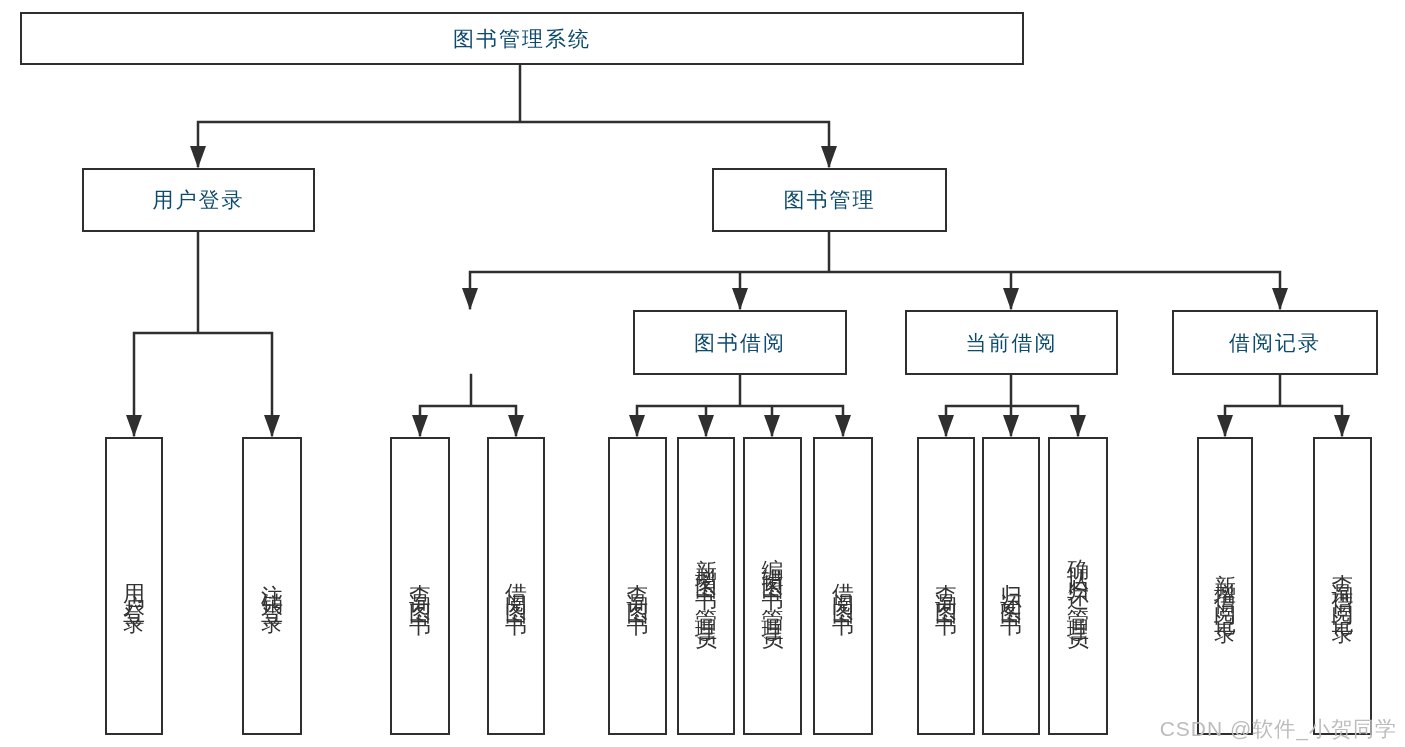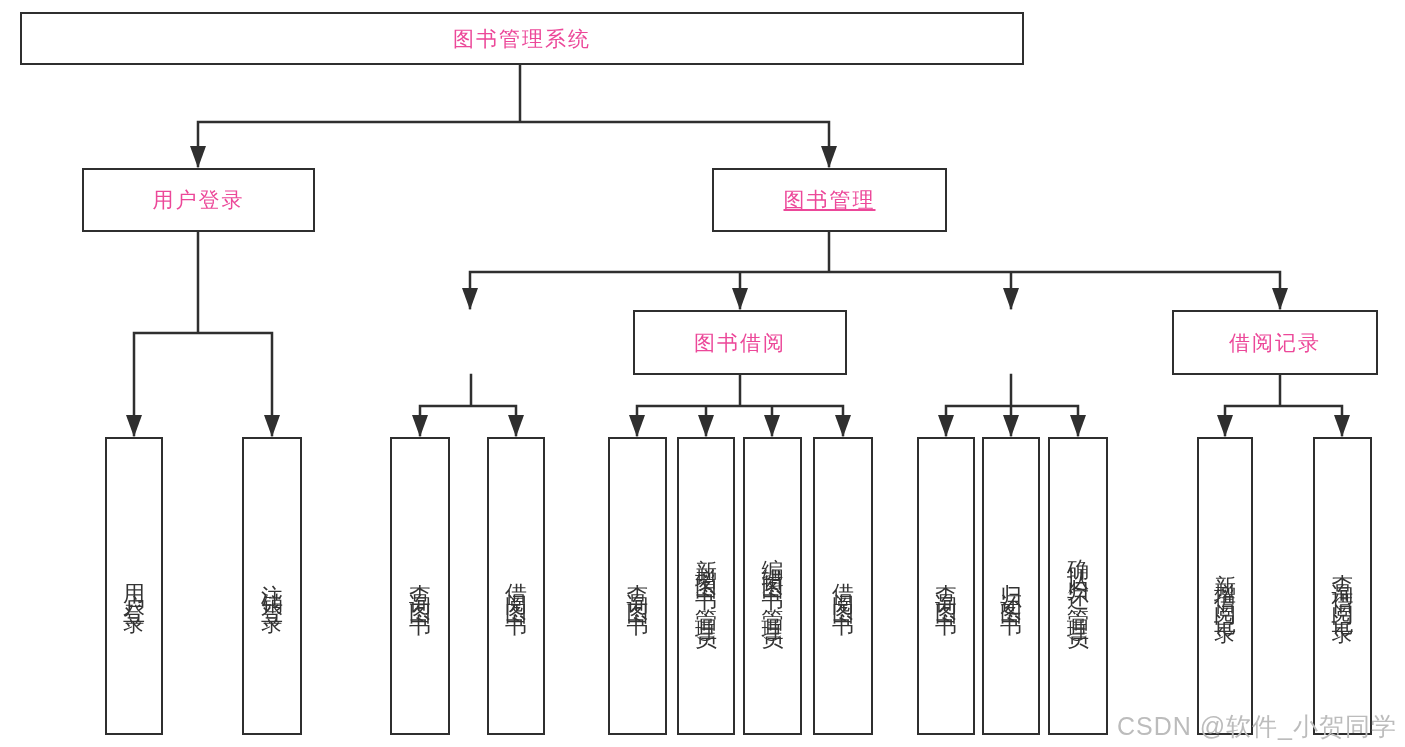--- a/index.html
+++ b/index.html
@@ -1,25 +1,25 @@
 <!DOCTYPE html>
 <html><head>
 <meta charset="utf-8">
 <style>
   html,body{margin:0;padding:0;background:#ffffff;}
   body{font-family:"Liberation Sans",sans-serif;}
   .canvas{position:relative;width:1405px;height:747px;background:#ffffff;overflow:hidden;}
   .connectors{position:absolute;left:0;top:0;width:1405px;height:747px;}
   .node{position:absolute;box-sizing:border-box;border:2.5px solid #2f2f2f;background:#ffffff;
         display:flex;align-items:center;justify-content:center;
-        color:#ec4899;font-size:21px;letter-spacing:2px;}
+        color:#0c4a6e;font-size:21px;letter-spacing:2px;}
   .vnode{position:absolute;box-sizing:border-box;border:2.5px solid #2f2f2f;background:#ffffff;
          display:flex;align-items:center;justify-content:center;color:#333333;}
   .vnode span{writing-mode:vertical-rl;font-size:22px;letter-spacing:10px;line-height:1;}
-  .watermark{position:absolute;right:8px;bottom:4px;font-size:25px;color:#bcbcbc;
+  .watermark{position:absolute;right:8px;bottom:4px;font-size:21px;color:#bcbcbc;
              letter-spacing:1px;white-space:nowrap;}
 </style>
 </head>
 <body>
 
 <div class="canvas">
 
   <svg class="connectors" width="1405" height="747" viewBox="0 0 1405 747" xmlns="http://www.w3.org/2000/svg">
     <g stroke="#2f2f2f" stroke-width="2.5" fill="none" stroke-linecap="square">
 
@@ -56,23 +56,24 @@
       <polygon points="1003,415 1019,415 1011,437"></polygon>
       <polygon points="1070,415 1086,415 1078,437"></polygon>
       <polygon points="1217,415 1233,415 1225,437"></polygon>
       <polygon points="1334,415 1350,415 1342,437"></polygon>
     </g>
   </svg>
 
   <div class="node" style="left:20px;top:12px;width:1004px;height:53px;">图书管理系统</div>
 
   <div class="node" style="left:82px;top:168px;width:233px;height:64px;">用户登录</div>
-  <div class="node" style="left:712px;top:168px;width:235px;height:64px;text-decoration:underline;">图书管理</div>
+  <div class="node" style="left:712px;top:168px;width:235px;height:64px;">图书管理</div>
 
   <div class="node" style="left:633px;top:310px;width:214px;height:65px;text-align:right;">图书借阅</div>
+  <div class="node" style="left:905px;top:310px;width:213px;height:65px;">当前借阅</div>
   <div class="node" style="left:1172px;top:310px;width:206px;height:65px;">借阅记录</div>
 
   <div class="vnode" style="left:105px;top:437px;width:58px;height:298px;">
       <span>用户登录</span>
     </div>
   <div class="vnode" style="left:242px;top:437px;width:60px;height:298px;">
       <span>注销登录</span>
     </div>
 
   <div class="vnode" style="left:390px;top:437px;width:60px;height:298px;">

